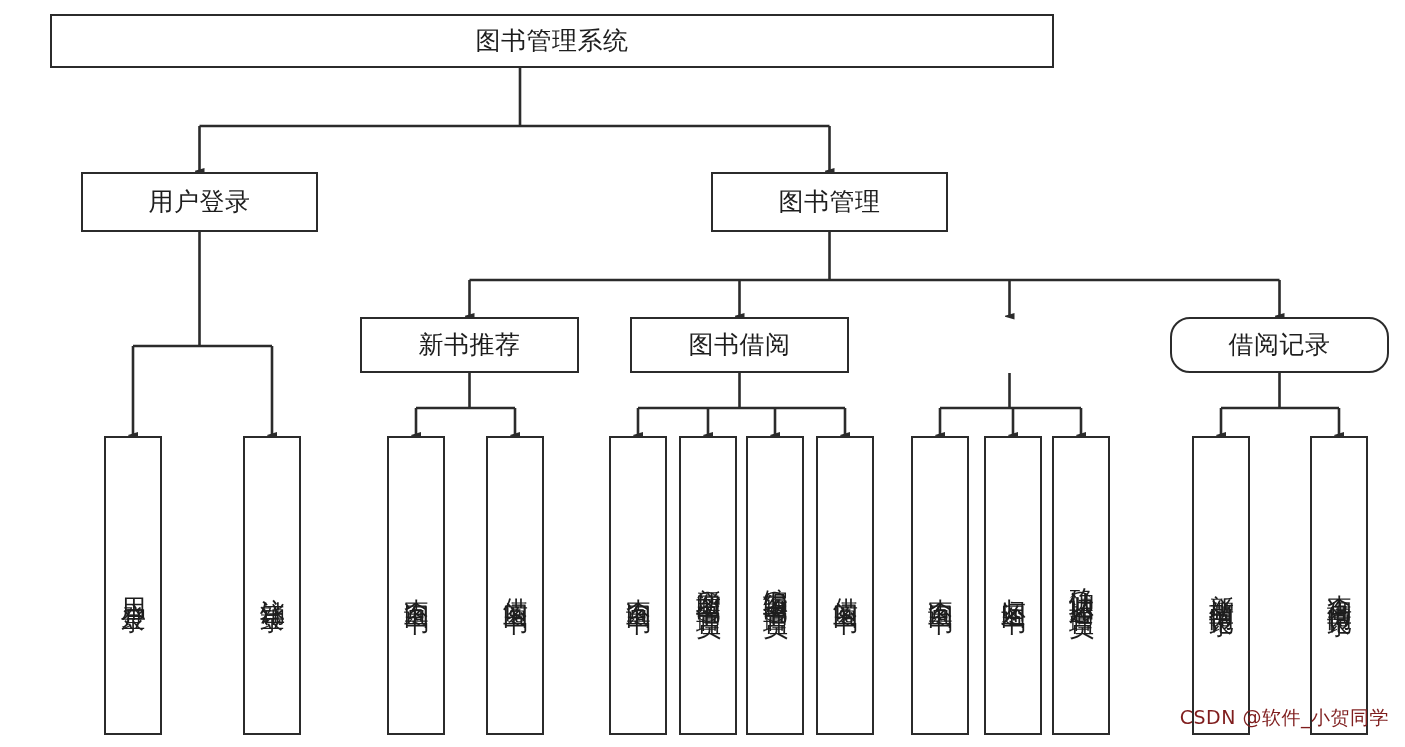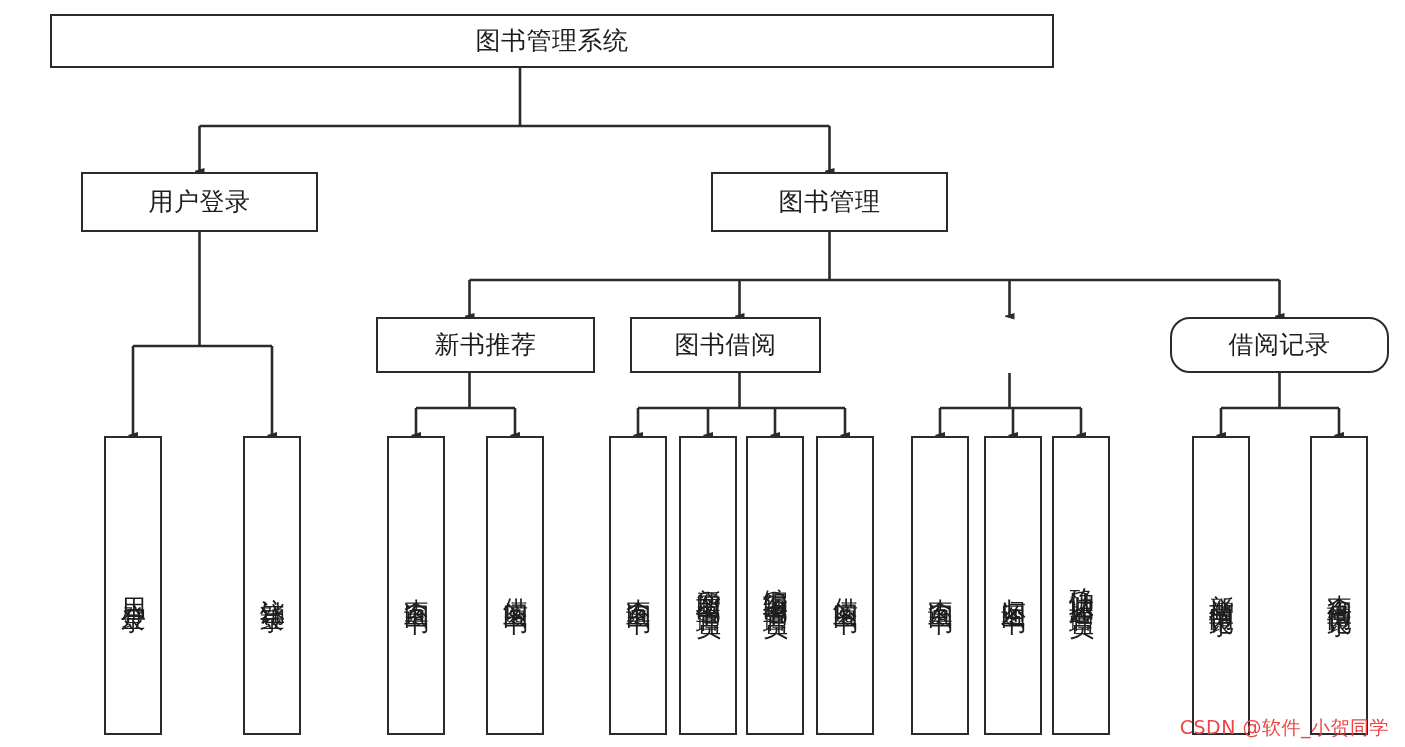--- a/index.html
+++ b/index.html
@@ -50,23 +50,23 @@
     writing-mode: vertical-rl;
     text-orientation: upright;
     -webkit-writing-mode: vertical-rl;
     white-space: nowrap;
     letter-spacing: 4px;
     display: block;
   }
   #watermark {
     position: absolute;
     right: 16px;
-    bottom: 6px;
+    bottom: 16px;
     font-size: 19px;
-    color: #ef4444;
+    color: #7f1d1d;
     letter-spacing: 0.5px;
     white-space: nowrap;
     font-family: "DejaVu Sans", "Liberation Sans", sans-serif;
   }
 </style>
 </head>
 <body>
 
 <div id="diagram-root">
 
@@ -117,24 +117,24 @@
     <span>图书管理系统</span>
   </div>
 
   <div class="node horiz" style="left: 81px; top: 172px; width: 237px; height: 60px;">
     <span>用户登录</span>
   </div>
   <div class="node horiz" style="left: 711px; top: 172px; width: 237px; height: 60px; text-align: right;">
     <span>图书管理</span>
   </div>
 
-  <div class="node horiz" style="left: 376px; top: 317px; width: 219px; height: 56px;">
+  <div class="node horiz" style="left: 360px; top: 317px; width: 219px; height: 56px;">
     <span>新书推荐</span>
   </div>
-  <div class="node horiz" style="left: 630px; top: 317px; width: 191px; height: 56px;">
+  <div class="node horiz" style="left: 630px; top: 317px; width: 219px; height: 56px;">
     <span>图书借阅</span>
   </div>
   <div class="node horiz" style="left: 1170px; top: 317px; width: 219px; height: 56px; border-radius: 20px;">
     <span>借阅记录</span>
   </div>
 
   <div class="node vert" style="left: 104px; top: 436px; width: 58px; height: 299px;">
     <span class="vtext">用户登录</span>
   </div>
   <div class="node vert" style="left: 243px; top: 436px; width: 58px; height: 299px;">

